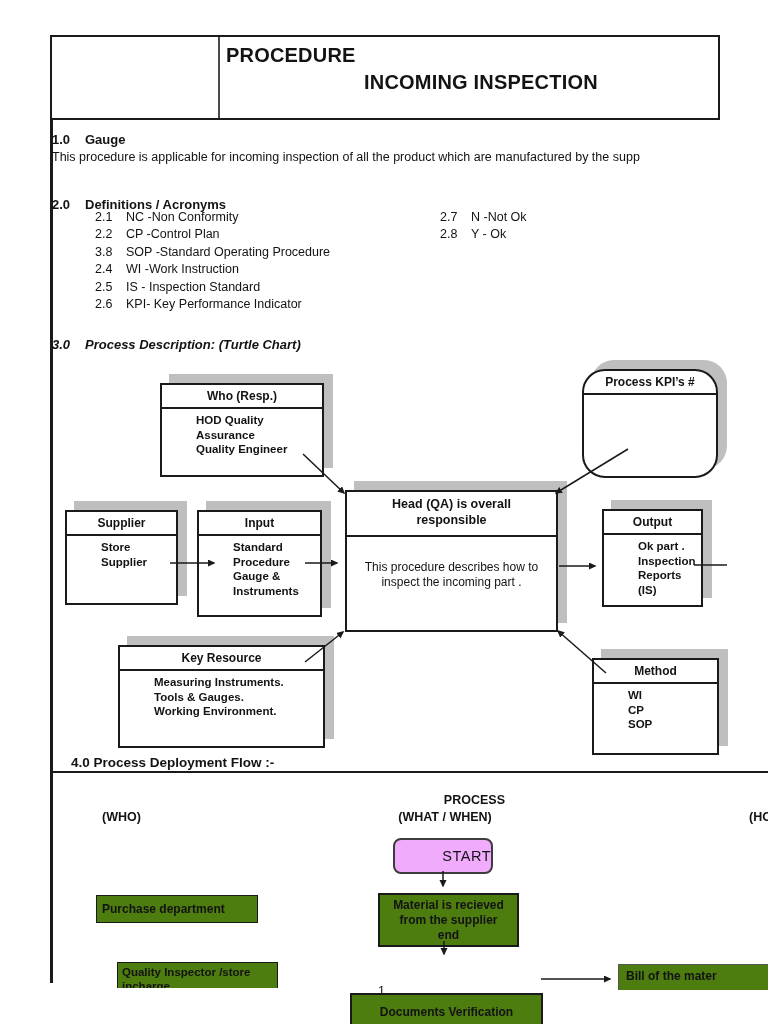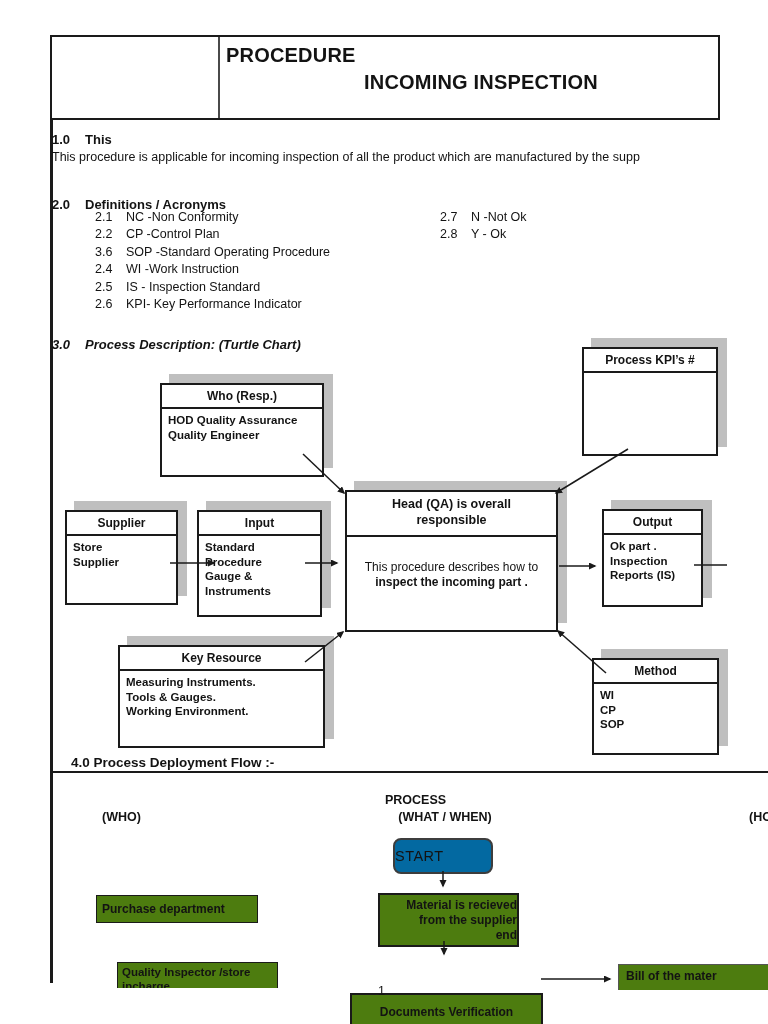--- a/index.html
+++ b/index.html
@@ -22,36 +22,36 @@
   .h-num{display:inline-block;width:33px;}
   .bodytext{font-size:12.5px;white-space:nowrap;}
 
   .defrow{font-size:12.5px;height:17.4px;line-height:17.4px;white-space:nowrap;}
   .defnum{display:inline-block;width:31px;}
 
   
   .tbox{background:#fff;border:2px solid #1a1a1a;box-shadow:9px -9px 0 #bfbfbf;}
   .tbox-h{border-bottom:2px solid #1a1a1a;text-align:center;font-weight:bold;font-size:12px;
           padding-top:3px;height:19px;line-height:16px;}
-  .tbox-b{padding:4px 5px 0 6px;font-weight:bold;font-size:11.5px;line-height:14.5px;}
+  .tbox-b{padding:4px 5px 0 6px;font-weight:bold;font-size:11.5px;line-height:14.5px;margin-left:28px;}
   .cbox-h{border-bottom:2px solid #1a1a1a;text-align:center;font-weight:bold;font-size:12.5px;
           padding-top:4px;height:39px;line-height:16px;}
   .cbox-b{text-align:center;font-size:12px;line-height:15px;padding-top:23px;}
   .cbox-b .l1{font-weight:normal;}
-  .cbox-b .l2{font-weight:bold;}
+  .cbox-b .l2{font-weight:normal;}
 
   
   .colhead{font-size:12.5px;font-weight:bold;white-space:nowrap;}
-  .startbox{left:393px;top:838px;width:96px;height:32px;background:#0369a1;border:2px solid #3d3d3d;
-            border-radius:8px;text-align:left;line-height:32px;font-size:14.5px;letter-spacing:.5px;}
+  .startbox{left:393px;top:838px;width:96px;height:32px;background:#f0abfc;border:2px solid #3d3d3d;
+            border-radius:8px;text-align:right;line-height:32px;font-size:14.5px;letter-spacing:.5px;}
   .fbox{background:#4d7c0f;font-weight:bold;font-size:12px;}
   .fbox-purchase{left:96px;top:895px;width:155px;height:26px;border:1.6px solid #1a1a1a;
                  line-height:26px;padding-left:5px;}
   .fbox-material{left:378px;top:893px;width:137px;height:47px;border:2px solid #1a1a1a;
-                 text-align:right;line-height:15px;padding-top:3px;}
+                 text-align:center;line-height:15px;padding-top:3px;}
   .fbox-quality{left:93px;top:962px;width:155px;height:23px;border:1.6px solid #1a1a1a;border-bottom:none;
                 line-height:14px;padding:2px 0 0 4px;font-size:11.5px;overflow:hidden;margin-left:24px;}
   .fbox-docs{left:350px;top:960px;width:189px;height:25px;border:2px solid #1a1a1a;border-bottom:none;
              text-align:center;padding-top:10px;overflow:hidden;margin-top:33px;}
   .fbox-bill{left:618px;top:964px;width:155px;height:21px;border-top:1.3px solid #555;border-left:1.3px solid #555;
              padding:4px 0 0 7px;white-space:nowrap;overflow:hidden;}
   .pagenum{left:378px;top:984px;font-size:12.5px;}
 
   svg.overlay{position:absolute;left:0;top:0;width:768px;height:1024px;pointer-events:none;}
   svg.overlay line{stroke:#1a1a1a;stroke-width:1.5;}
@@ -66,31 +66,31 @@
     <div class="cell-right">
       <div class="title1">PROCEDURE</div>
       <div class="title2">INCOMING INSPECTION</div>
     </div>
   </div>
 
   <div class="abs vrule"></div>
   <div class="abs hrule"></div>
 
   <div class="abs h-sec" style="left:52px;top:132px;">
-    <span class="h-num">1.0</span><span>This</span>
+    <span class="h-num">1.0</span><span>Gauge</span>
   </div>
   <div class="abs bodytext" style="left:52px;top:150px;width:716px;overflow:hidden;">This procedure is applicable for incoming inspection of all the product which are manufactured by the supp</div>
 
   <div class="abs h-sec" style="left:52px;top:197px;">
     <span class="h-num">2.0</span><span>Definitions / Acronyms</span>
   </div>
   <div class="abs" style="left:95px;top:209px;">
     <div class="defrow"><span class="defnum">2.1</span><span>NC -Non Conformity</span></div>
     <div class="defrow"><span class="defnum">2.2</span><span>CP -Control Plan</span></div>
-    <div class="defrow"><span class="defnum">3.6</span><span>SOP -Standard Operating Procedure</span></div>
+    <div class="defrow"><span class="defnum">3.8</span><span>SOP -Standard Operating Procedure</span></div>
     <div class="defrow"><span class="defnum">2.4</span><span>WI -Work Instruction</span></div>
     <div class="defrow"><span class="defnum">2.5</span><span>IS - Inspection Standard</span></div>
     <div class="defrow"><span class="defnum">2.6</span><span>KPI- Key Performance Indicator</span></div>
   </div>
   <div class="abs" style="left:440px;top:209px;">
     <div class="defrow"><span class="defnum">2.7</span><span>N -Not Ok</span></div>
     <div class="defrow"><span class="defnum">2.8</span><span>Y - Ok</span></div>
   </div>
 
   <div class="abs h-sec" style="left:52px;top:337px;font-style:italic;">
@@ -98,21 +98,21 @@
   </div>
 
   <div class="abs tbox" style="left:160px;top:383px;width:160px;height:90px;">
     <div class="tbox-h">Who (Resp.)</div>
     <div class="tbox-b">
       <div>HOD Quality Assurance</div>
       <div>Quality Engineer</div>
     </div>
   </div>
 
-  <div class="abs tbox" style="left:582px;top:347px;width:132px;height:105px;">
+  <div class="abs tbox" style="left:582px;top:369px;width:132px;height:105px;border-radius:23px;">
     <div class="tbox-h">Process KPI’s #</div>
     <div class="tbox-b"></div>
   </div>
 
   <div class="abs tbox" style="left:65px;top:510px;width:109px;height:91px;">
     <div class="tbox-h">Supplier</div>
     <div class="tbox-b">
       <div>Store</div>
       <div>Supplier</div>
     </div>
@@ -162,21 +162,21 @@
     <div class="tbox-b">
       <div>WI</div>
       <div>CP</div>
       <div>SOP</div>
     </div>
   </div>
 
   <div class="abs h-sec" style="left:51px;top:755px;font-size:13.5px;margin-left:20px;">4.0 Process Deployment Flow :-</div>
 
   <div class="abs colhead" style="left:102px;top:810px;">(WHO)</div>
-  <div class="abs colhead" style="left:385px;top:793px;width:120px;text-align:left;">PROCESS</div>
+  <div class="abs colhead" style="left:385px;top:793px;width:120px;text-align:right;">PROCESS</div>
   <div class="abs colhead" style="left:385px;top:810px;width:120px;text-align:center;">(WHAT / WHEN)</div>
   <div class="abs colhead" style="left:749px;top:810px;">(HOW)</div>
 
   <div class="abs startbox">START</div>
 
   <div class="abs fbox fbox-purchase">Purchase department</div>
 
   <div class="abs fbox fbox-material">
     <div>Material is  recieved</div>
     <div>from the supplier</div>

